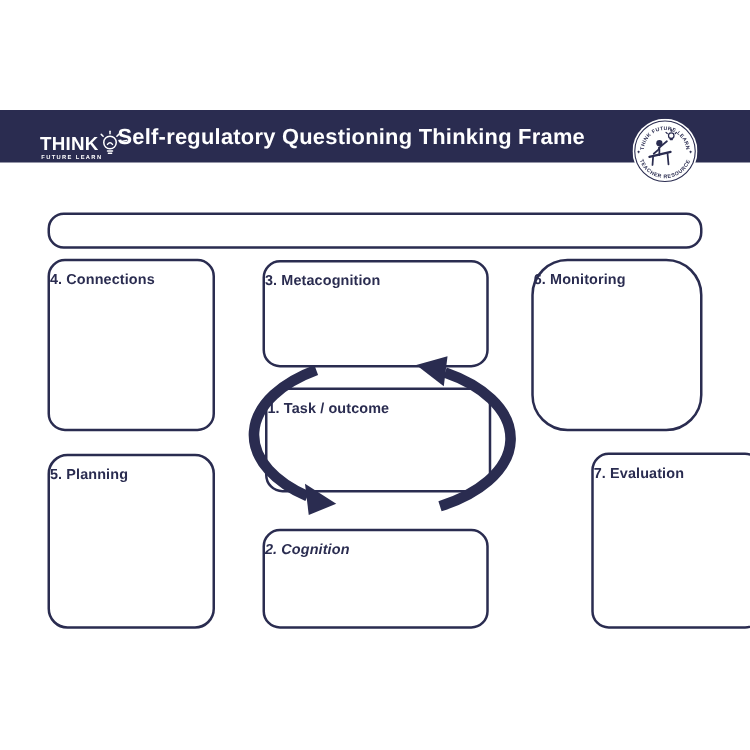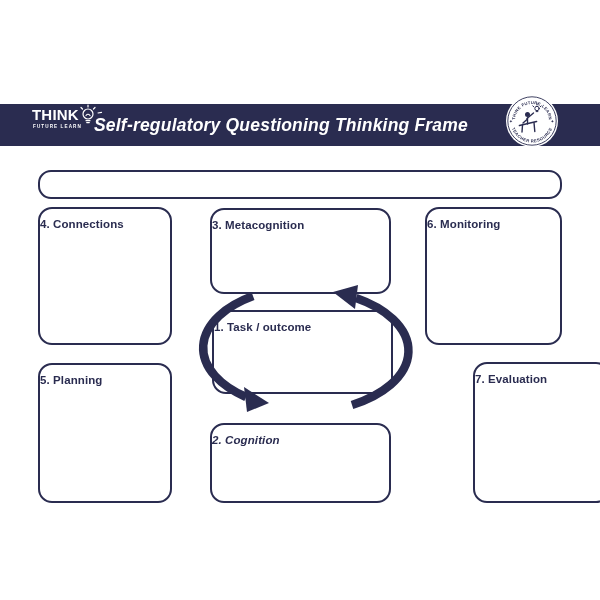--- a/index.html
+++ b/index.html
@@ -1,35 +1,35 @@
 <!DOCTYPE html>
 <html><head>
 <meta charset="utf-8">
 <style>
   html,body{margin:0;padding:0;background:#ffffff;}
   .canvas{position:relative;width:600px;height:600px;background:#ffffff;overflow:hidden;
           font-family:"Liberation Sans", sans-serif;}
   
-  .bar{position:absolute;left:0;top:104px;width:600px;height:42px;background:#2a2c50;font-style:italic;}
+  .bar{position:absolute;left:0;top:88px;width:600px;height:42px;background:#2a2c50;}
   .title{position:absolute;left:60px;right:98px;top:0;height:42px;line-height:42px;
          margin:0;text-align:center;color:#ffffff;font-size:17.5px;font-weight:700;
          letter-spacing:.2px;white-space:nowrap;}
   .logo-svg{position:absolute;left:32px;top:104px;width:80px;height:34px;}
   .badge-svg{position:absolute;left:506px;top:95px;width:52px;height:52px;}
   
   .wbox{position:absolute;box-sizing:border-box;border:2.5px solid #2a2c50;border-radius:14px;
         background:#ffffff;color:#2a2c50;font-weight:700;font-size:11.5px;text-align:left;
         padding-top:9px;letter-spacing:.1px;}
   .top-box{left:38px;top:170px;width:524px;height:29px;border-radius:13px;padding-top:0;}
   .b-connections{left:38px;top:207px;width:134px;height:138px;}
-  .b-planning{left:38px;top:363px;width:134px;height:140px;}
+  .b-planning{left:38px;top:363px;width:134px;height:140px;border-radius:16px;}
   .b-metacognition{left:210px;top:208px;width:181px;height:86px;}
   .b-task{left:212px;top:310px;width:181px;height:84px;}
   .b-cognition{left:210px;top:423px;width:181px;height:80px;font-style:italic;}
-  .b-monitoring{left:425px;top:207px;width:137px;height:138px;}
+  .b-monitoring{left:425px;top:207px;width:137px;height:138px;border-radius:29px;}
   .b-evaluation{left:425px;top:362px;width:137px;height:141px;margin-left:48px;}
   
   .arrows{position:absolute;left:0;top:0;width:600px;height:600px;pointer-events:none;}
 </style>
 </head>
 <body>
 
 <div class="canvas">
 
   <header class="bar">

